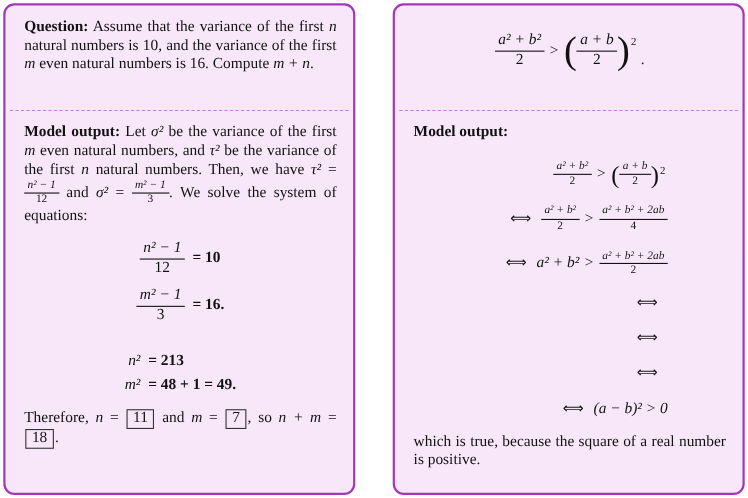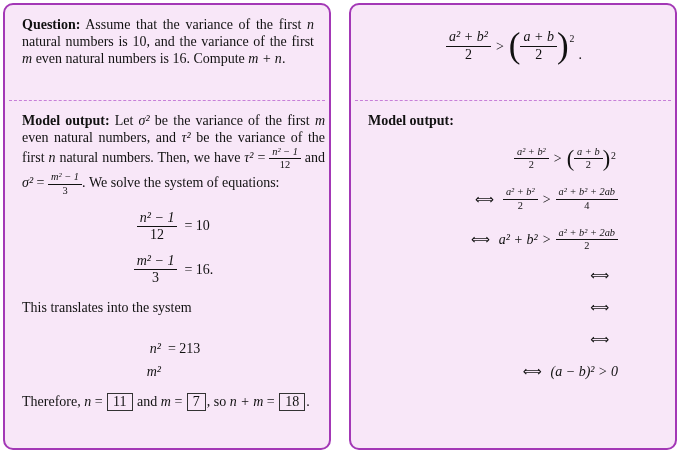--- a/index.html
+++ b/index.html
@@ -1,48 +1,48 @@
 <!DOCTYPE html>
 <html><head>
 <meta charset="utf-8">
 <style>
   html,body { margin:0; padding:0; }
   body {
     width:680px; height:453px; background:#ffffff; color:#111;
     font-family:"Liberation Serif","DejaVu Serif",serif;
     font-size:14px; overflow:hidden;
   }
-  .wrap { display:flex; gap:18px; padding:3px; }
+  .wrap { display:flex; gap:34px; padding:3px; }
   .card {
     width:328px; height:447px; box-sizing:border-box;
     border:2.5px solid #a338b6; border-radius:10px;
     background:#f8e7f8; overflow:hidden;
   }
   .qsec {
     height:95px; box-sizing:border-box;
     padding:11px 15px 0 17px;
     text-align:justify; line-height:17px;
   }
   .sep { border-top:1.5px dashed #c77fd8; margin:0 4px; }
-  .msec { padding:11px 4px 8px 17px; text-align:justify; line-height:17px; }
+  .msec { padding:11px 15px 8px 17px; text-align:justify; line-height:17px; }
   .lbl { font-weight:700; }
   .mi { font-style:italic; }
   
   .frac { display:inline-block; vertical-align:middle; text-align:center; }
   .frac .num, .frac .den { display:block; padding:0 3px; line-height:1.18; }
   .frac .den { border-top:1px solid #111; }
   .sfrac { font-size:0.74em; }
   
   .eqgrid {
     display:grid; grid-template-columns:max-content max-content;
     justify-content:center; align-items:center;
     row-gap:9px; margin:13px 0 12px; line-height:1.2;
   }
   .eqgrid .lhs { justify-self:end; }
-  .eqgrid .rhs { justify-self:start; padding-left:7px; }
+  .eqgrid .rhs { justify-self:start; padding-left:7px;font-weight:bold; }
   .eqgrid2 { row-gap:6px; margin:25px 0 10px; }
   
   .abox {
     display:inline-block; border:1px solid #333;
     padding:0 5px; line-height:16px; margin:0 1px;
   }
   
   .qeq { display:flex; justify-content:center; align-items:center; margin-top:13px; }
   .bigp { font-size:250%; font-weight:300; line-height:0.95; }
   .medp { font-size:160%; font-weight:300; line-height:1; }
@@ -76,26 +76,26 @@
     <div class="msec">
       <p class="m-par"><span class="lbl">Model output:</span><span> Let </span><span class="mi">σ²</span><span> be the variance of the first </span><span class="mi">m</span><span> even natural numbers, and </span><span class="mi">τ²</span><span> be the variance of the first </span><span class="mi">n</span><span> natural numbers. Then, we have </span><span class="mi">τ²</span><span> = </span><span class="frac sfrac"><span class="num mi">n² − 1</span><span class="den">12</span></span><span> and </span><span class="mi">σ²</span><span> = </span><span class="frac sfrac"><span class="num mi">m² − 1</span><span class="den">3</span></span><span>. We solve the system of equations:</span></p>
 
       <div class="eqgrid">
         <div class="lhs"><span class="frac"><span class="num mi">n² − 1</span><span class="den">12</span></span></div>
         <div class="rhs">= 10</div>
         <div class="lhs"><span class="frac"><span class="num mi">m² − 1</span><span class="den">3</span></span></div>
         <div class="rhs">= 16.</div>
       </div>
 
-      <p class="m-par translate">This translates into the system</p>
 
       <div class="eqgrid eqgrid2">
         <div class="lhs mi">n²</div>
         <div class="rhs">= 213</div>
         <div class="lhs mi">m²</div>
+        <div class="rhs">= 48 + 1 = 49.</div>
       </div>
 
       <p class="m-par concl"><span>Therefore, </span><span class="mi">n</span><span> = </span><span class="abox">11</span><span> and </span><span class="mi">m</span><span> = </span><span class="abox">7</span><span>, so </span><span class="mi">n + m</span><span> = </span><span class="abox">18</span><span>.</span></p>
     </div>
   </div>
 
   <div class="card">
     <div class="qsec">
       <div class="qeq">
         <span class="frac">
@@ -161,16 +161,17 @@
         </div>
         <div class="step">
           <span class="arrow">⟺</span>
         </div>
         <div class="step">
           <span class="arrow">⟺</span>
           <span class="mi">(a − b)² &gt; 0</span>
         </div>
       </div>
 
+      <p class="m-par">which is true, because the square of a real number is positive.</p>
     </div>
   </div>
 
 </div>
 
 </body></html>

